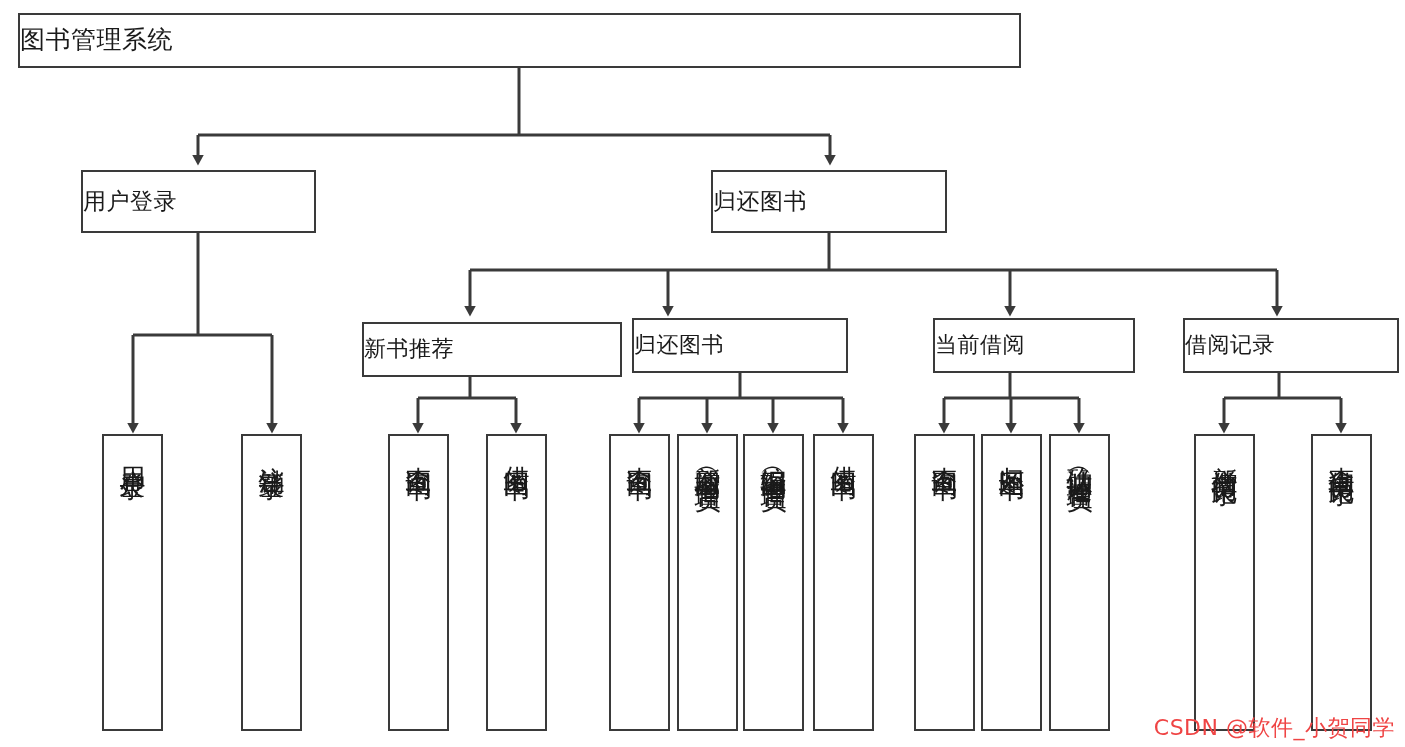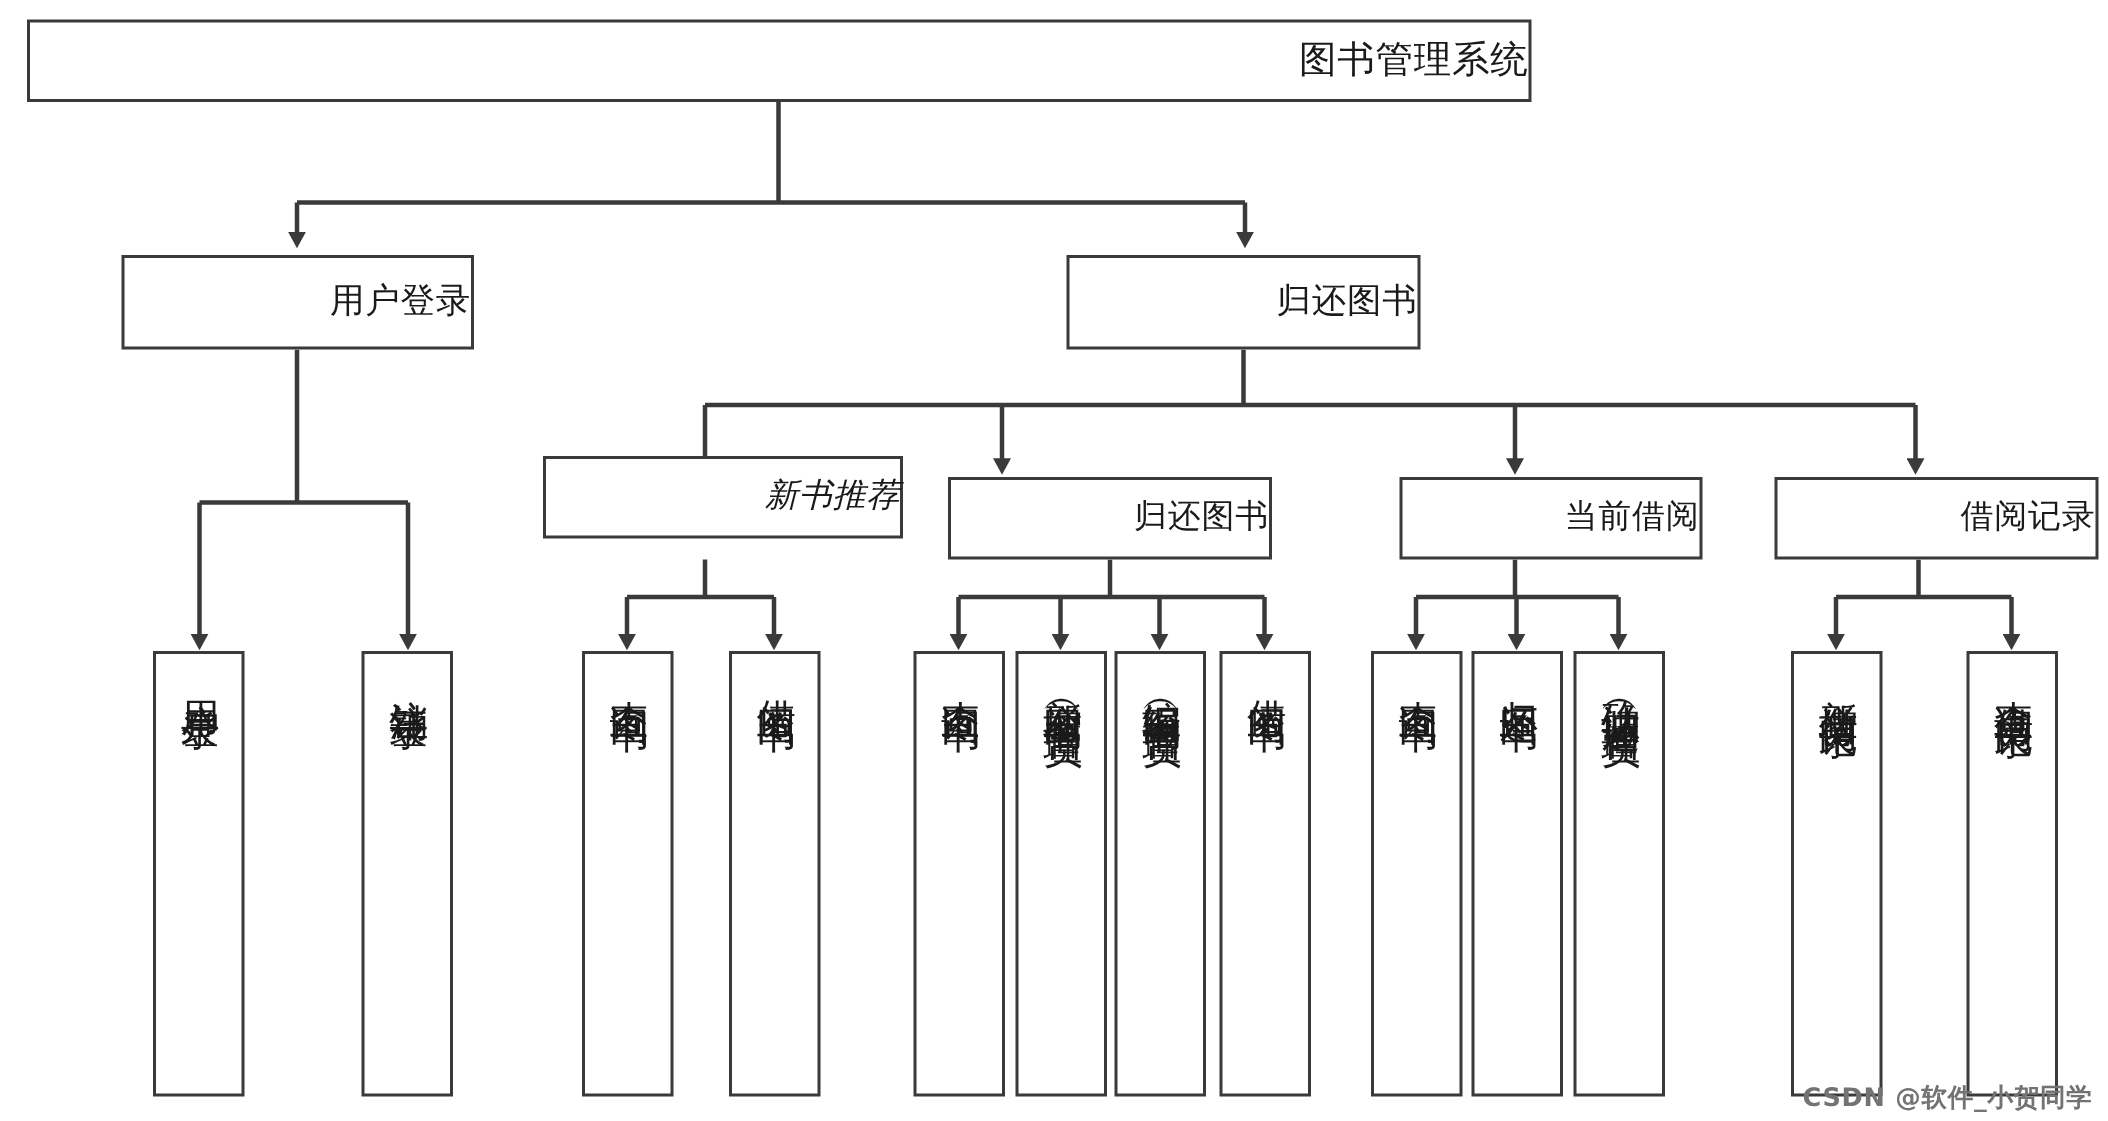--- a/index.html
+++ b/index.html
@@ -14,21 +14,21 @@
   #wires{position:absolute;left:0;top:0;width:1405px;height:747px;}
 
   
   .node{
     position:absolute;
     box-sizing:border-box;
     border:2px solid #3a3a3a;
     background:#ffffff;
     display:flex;
     align-items:center;
-    justify-content:flex-end;
+    justify-content:flex-start;
     color:#1a1a1a;
     z-index:2;
   }
   .node .label{
     display:block;
     text-align:center;
     line-height:1.22;
     letter-spacing:0.5px;
   }
 
@@ -53,26 +53,25 @@
     line-height:1.12;
     letter-spacing:3px;
     white-space:nowrap;
   }
 
   
   #watermark{
     position:absolute;
     right:10px;
     bottom:4px;
-    font-size:17px;
-    color:#737373;
+    font-size:22px;
+    color:#ef4444;
     z-index:5;
     white-space:nowrap;
     letter-spacing:0.5px;
-    font-weight:bold;
   }
 </style>
 </head>
 <body>
 
 <div id="stage">
 
   <svg id="wires" viewBox="0 0 1405 747" xmlns="http://www.w3.org/2000/svg">
     <defs>
       <marker id="arrow" markerWidth="11" markerHeight="12" refX="1.5" refY="6" orient="auto" markerUnits="userSpaceOnUse">
@@ -130,21 +129,21 @@
   </div>
 
   <div class="node lvl1" style="left:81px;top:170px;width:235px;height:63px;">
     <span class="label">用户登录</span>
   </div>
 
   <div class="node lvl1" style="left:711px;top:170px;width:236px;height:63px;">
     <span class="label">归还图书</span>
   </div>
 
-  <div class="node lvl2" style="left:362px;top:304px;width:240px;height:55px;font-style:italic;">
+  <div class="node lvl2" style="left:362px;top:322px;width:260px;height:55px;">
     <span class="label">新书推荐</span>
   </div>
 
   <div class="node lvl2" style="left:632px;top:318px;width:216px;height:55px;">
     <span class="label">归还图书</span>
   </div>
 
   <div class="node lvl2" style="left:933px;top:318px;width:202px;height:55px;">
     <span class="label">当前借阅</span>
   </div>

